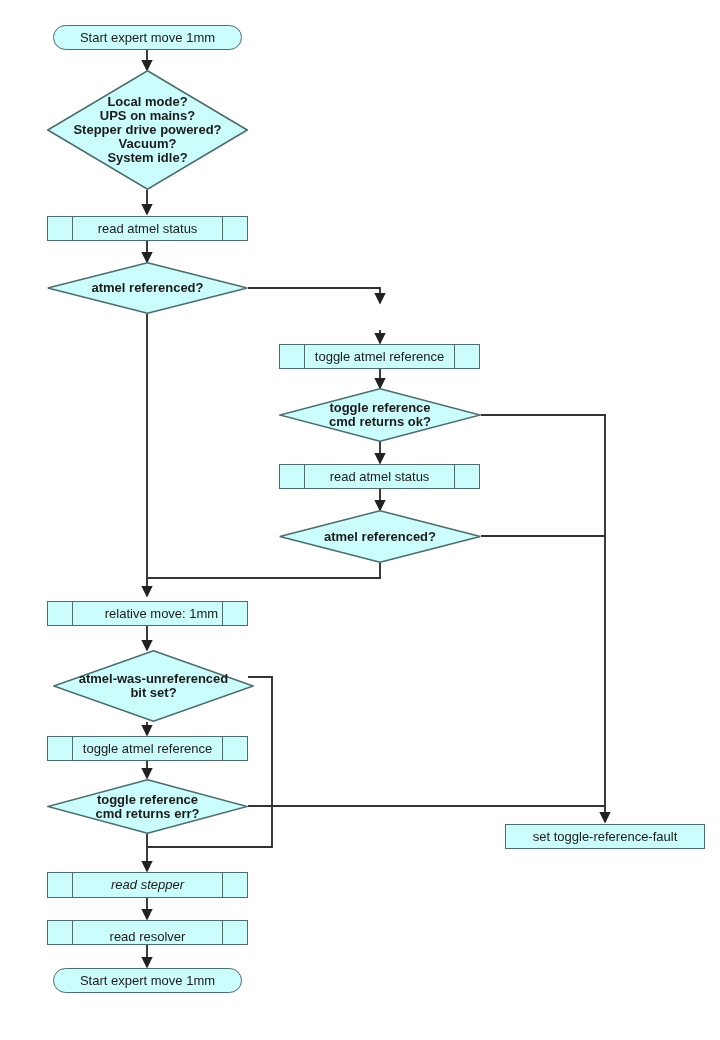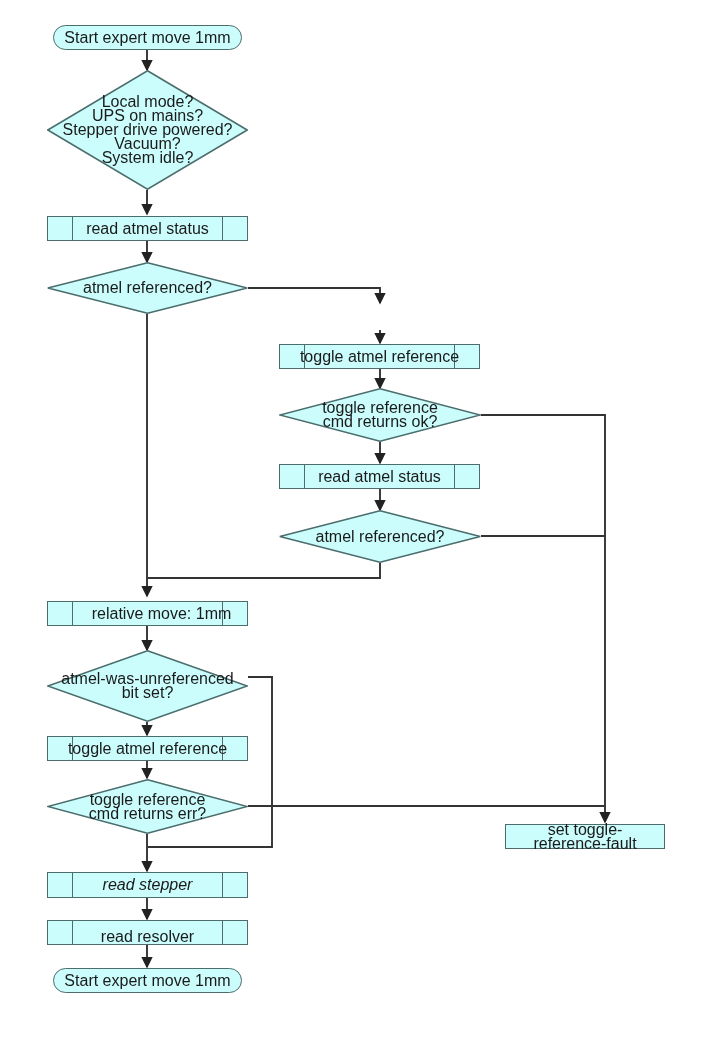--- a/index.html
+++ b/index.html
@@ -24,21 +24,21 @@
     top: 0;
     width: 720px;
     height: 1040px;
   }
   .node {
     position: absolute;
     box-sizing: border-box;
     background: #ccfdfd;
     border: 1px solid #4d6d6d;
     color: #1a1a1a;
-    font-size: 16px;
+    font-size: 13px;
     line-height: 14px;
     display: flex;
     align-items: center;
     justify-content: center;
     text-align: center;
     z-index: 3;
   }
   .node.terminator {
     border-radius: 999px;
   }
@@ -59,20 +59,21 @@
     position: relative;
     z-index: 2;
     padding: 0 6px;
     white-space: pre-line;
   }
   
   .node.decision {
     background: transparent;
     border: none;
     padding: 0;
+    font-weight: bold;
   }
   .node.decision .dshape {
     position: absolute;
     left: 0; top: 0; right: 0; bottom: 0;
     background: #ccfdfd;
     clip-path: polygon(50% 0%, 100% 50%, 50% 100%, 0% 50%);
     z-index: 1;
   }
   .node.decision .dedge {
     position: absolute;
@@ -183,21 +184,21 @@
     </svg>
     <span class="label">atmel referenced?</span>
   </div>
 
   <div class="node predefined" style="left:47px;  top:601px; width:201px; height:25px;padding-left:28px;">
     <i class="bar left"></i>
     <i class="bar right"></i>
     <span class="label">relative move: 1mm</span>
   </div>
 
-  <div class="node decision" style="left:47px;  top:650px; width:201px; height:72px;">
+  <div class="node decision" style="left:53px;  top:650px; width:201px; height:72px;">
     <span class="dshape"></span>
     <svg class="dedge" viewBox="0 0 201 72" preserveAspectRatio="none">
       <polygon points="100.5,0.8 200.2,36 100.5,71.2 0.8,36" fill="none" stroke="#4d6d6d" stroke-width="1.6"></polygon>
     </svg>
     <span class="label">atmel-was-unreferenced
 bit  set?</span>
   </div>
 
   <div class="node predefined" style="left:47px;  top:736px; width:201px; height:25px;">
     <i class="bar left"></i>
@@ -207,21 +208,21 @@
 
   <div class="node decision" style="left:47px;  top:779px; width:201px; height:55px;">
     <span class="dshape"></span>
     <svg class="dedge" viewBox="0 0 201 55" preserveAspectRatio="none">
       <polygon points="100.5,0.8 200.2,27.5 100.5,54.2 0.8,27.5" fill="none" stroke="#4d6d6d" stroke-width="1.6"></polygon>
     </svg>
     <span class="label">toggle reference
 cmd returns err?</span>
   </div>
 
-  <div class="node process" style="left:505px; top:824px; width:160px; height:25px;">
+  <div class="node process" style="left:505px; top:824px; width:200px; height:25px;">
     <span class="label">set toggle-reference-fault</span>
   </div>
 
   <div class="node predefined" style="left:47px;  top:872px; width:201px; height:26px;font-style:italic;">
     <i class="bar left"></i>
     <i class="bar right"></i>
     <span class="label">read stepper</span>
   </div>
 
   <div class="node predefined" style="left:47px;  top:920px; width:201px; height:25px;align-items:flex-end;">

